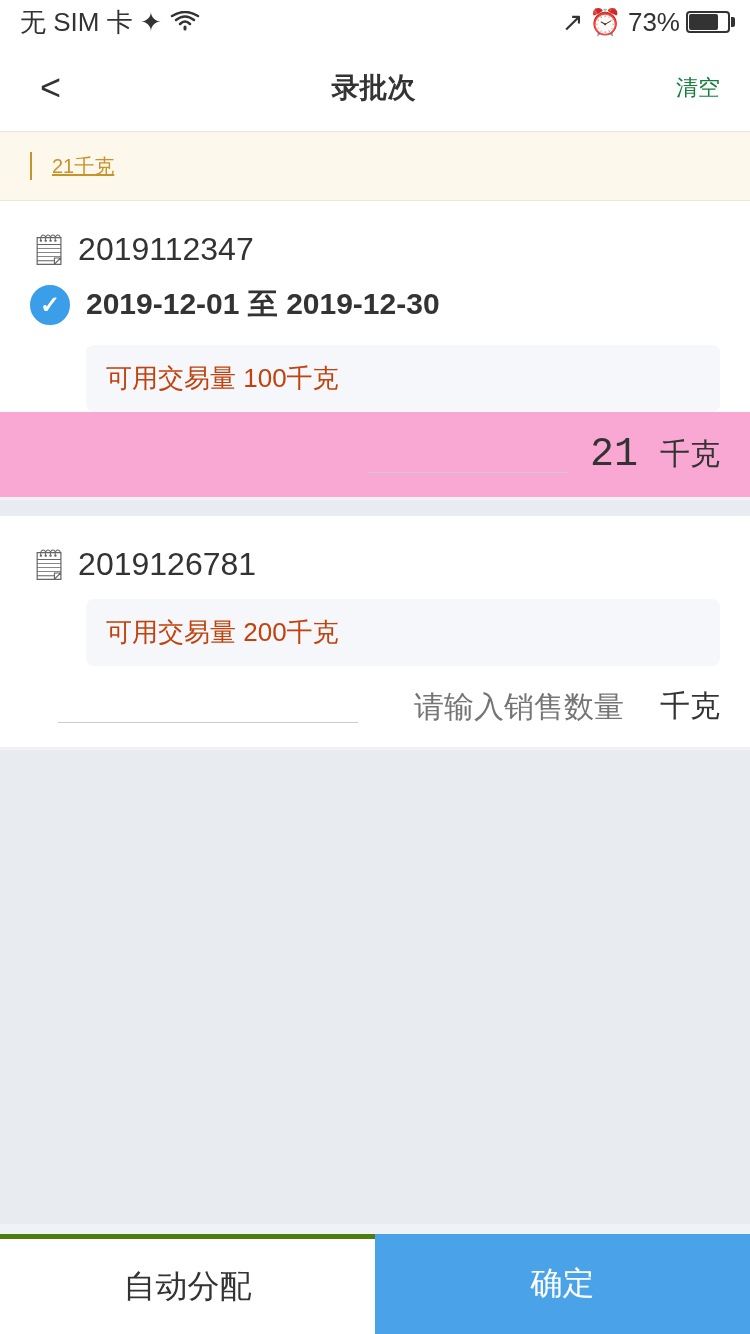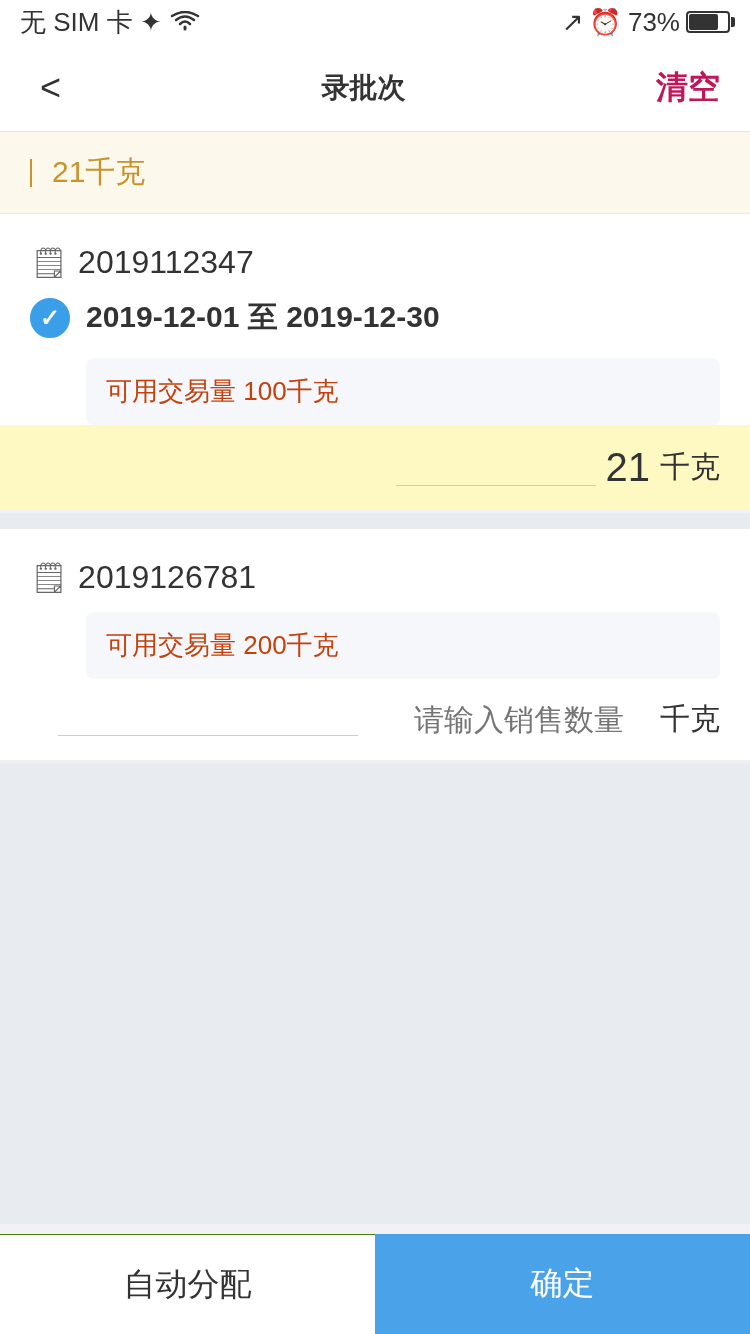--- a/index.html
+++ b/index.html
@@ -85,24 +85,23 @@
       color: #333;
       cursor: pointer;
       padding: 10px;
     }
     .nav-title {
       font-size: 28px;
       font-weight: 600;
       color: #333;
     }
     .nav-clear {
-      font-size: 32px;
-      color: #be185d;
+      font-size: 22px;
+      color: #15803d;
       cursor: pointer;
-      font-weight: bold;
     }
 
     
     .info-banner {
       background: #fdf8ec;
       padding: 20px 30px;
       display: flex;
       align-items: center;
       gap: 20px;
       border-bottom: 1px solid #f0e8d0;
@@ -110,23 +109,24 @@
     .info-badge {
       font-size: 26px;
       color: #c8932a;
     }
     .info-divider {
       width: 2px;
       height: 28px;
       background: #c8932a;
     }
     .info-value {
-      font-size: 30px;
+      font-size: 20px;
       color: #c8932a;
       font-weight: 500;
+      text-decoration: underline;
     }
 
     
     .card {
       background: #fff;
       margin-bottom: 2px;
     }
 
     
     .batch-item {
@@ -190,23 +190,24 @@
       margin-left: 56px;
       margin-bottom: 0;
     }
 
     
     .quantity-row {
       display: flex;
       align-items: center;
       justify-content: flex-end;
       padding: 20px 30px;
-      gap: 10px;
-      background: #fef9c3;
+      gap: 22px;
+      background: #f9a8d4;
       border-bottom: 1px solid #f0f0f0;
+      font-family: Liberation Mono, monospace;
     }
     .quantity-value {
       font-size: 40px;
       color: #333;
       font-weight: 400;
     }
     .quantity-unit {
       font-size: 30px;
       color: #333;
     }
@@ -274,21 +275,21 @@
       bottom: 0;
       left: 0;
       width: 750px;
       height: 100px;
       display: flex;
     }
     .btn-auto {
       flex: 1;
       background: #fff;
       border: none;
-      border-top: 1px solid #4d7c0f;
+      border-top: 5px solid #4d7c0f;
       font-size: 32px;
       color: #333;
       cursor: pointer;
     }
     .btn-confirm {
       flex: 1;
       background: #4aa3e8;
       border: none;
       font-size: 32px;
       color: #fff;

